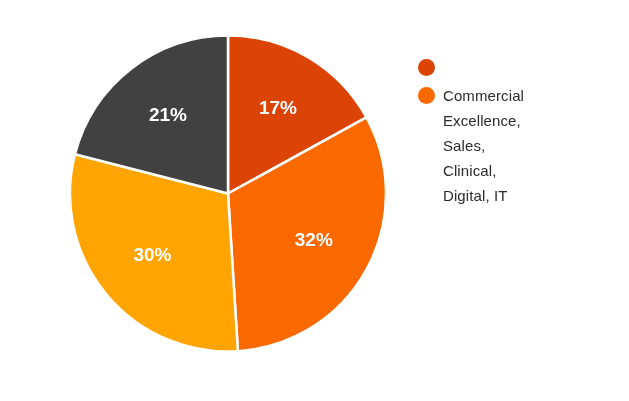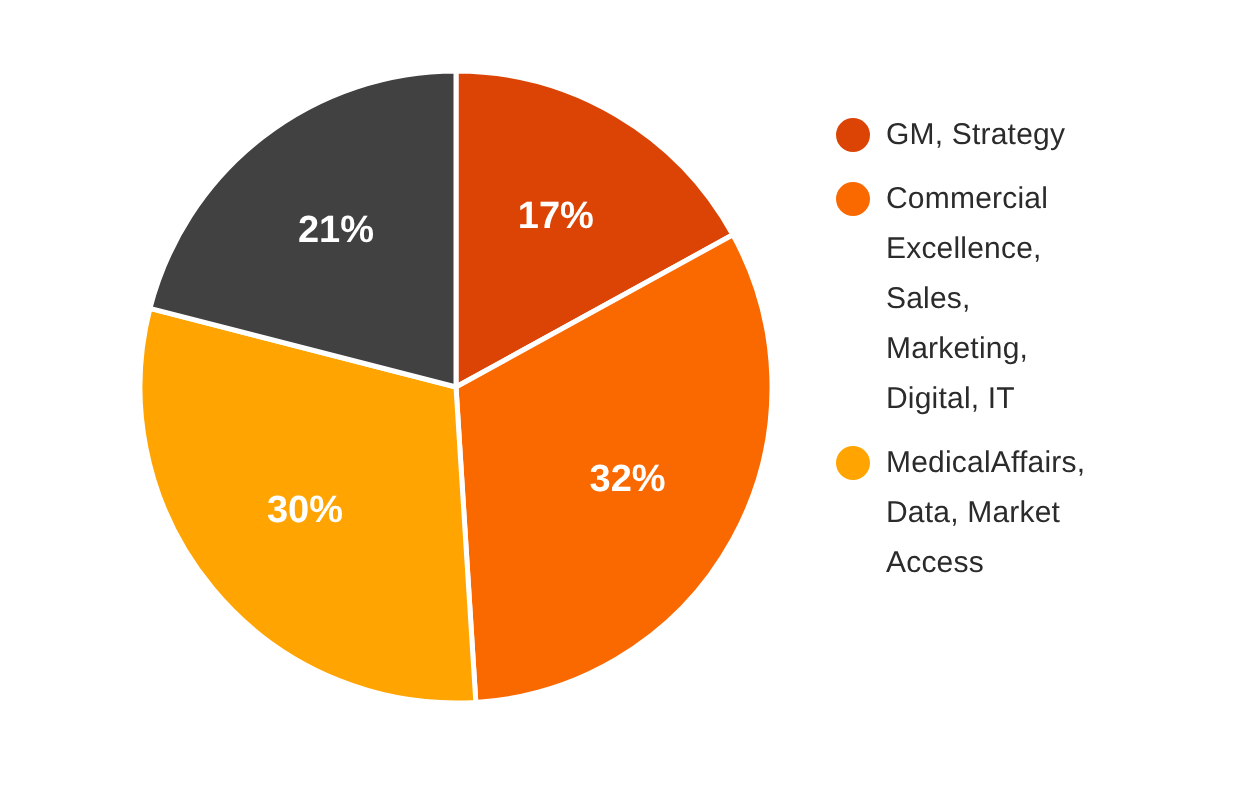--- a/index.html
+++ b/index.html
@@ -84,31 +84,24 @@
           <text x="243.8" y="205.7" class="slice-label">32%</text>
           <text x="82.5" y="220.9" class="slice-label">30%</text>
           <text x="98.0" y="81.1" class="slice-label">21%</text>
         </g>
     </svg>
   </div>
 
   <div id="legend">
       <div class="legend-item">
         <span class="legend-dot" style="background: rgb(220, 68, 5);"></span>
-        <span class="legend-label">GM, Strategy</span>
       </div>
       <div class="legend-item">
         <span class="legend-dot" style="background: rgb(250, 104, 0);"></span>
         <span class="legend-label">Commercial
 Excellence,
 Sales,
-Marketing,
+Clinical,
 Digital, IT</span>
-      </div>
-      <div class="legend-item">
-        <span class="legend-dot" style="background: rgb(255, 164, 0);"></span>
-        <span class="legend-label">MedicalAffairs,
-Data, Market
-Access</span>
       </div>
     </div>
 
 </div>
 
 </body></html>

